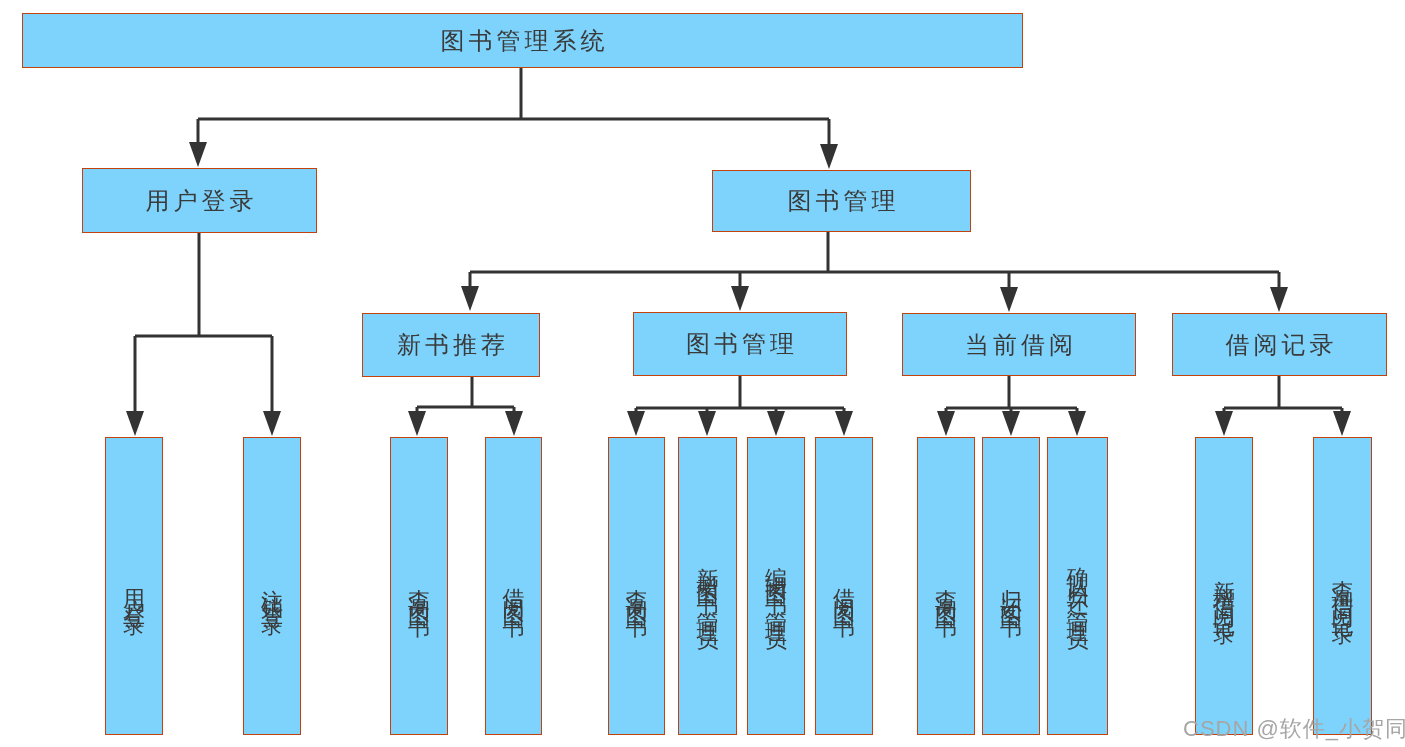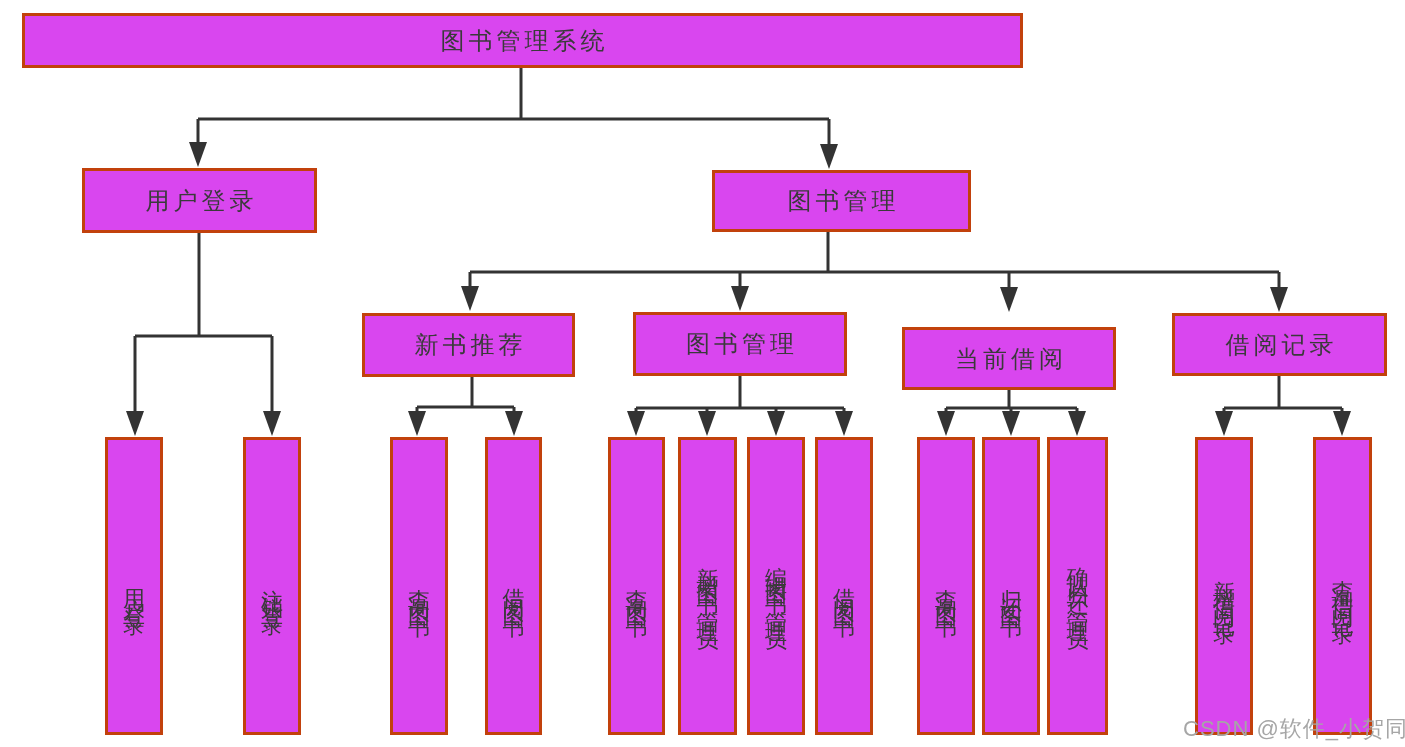--- a/index.html
+++ b/index.html
@@ -7,22 +7,22 @@
     position:relative;
     width:1405px;height:747px;
     background:#ffffff;
     font-family:"Liberation Sans", sans-serif;
     overflow:hidden;
   }
   svg.connectors{position:absolute;left:0;top:0;width:1405px;height:747px;z-index:1;}
   .node{
     position:absolute;
     box-sizing:border-box;
-    border:3px solid #c2410c;
-    background:#d946ef;
+    border:1px solid #c2410c;
+    background:#7dd3fc;
     display:flex;align-items:center;justify-content:center;
     color:#3a3a3a;
     z-index:2;
     text-align:center;
   }
   .hnode{font-size:24px;letter-spacing:4px;text-indent:4px;}
   .vnode{
     writing-mode:vertical-rl;
     text-orientation:mixed;
     font-size:22px;
@@ -98,23 +98,23 @@
       <polygon points="1224,436 1215,411 1233,411" fill="#333333"></polygon>
       <line x1="1342" y1="408" x2="1342" y2="416" stroke="#333333" stroke-width="3"></line>
       <polygon points="1342,436 1333,411 1351,411" fill="#333333"></polygon>
     </svg>
 
   <div class="node hnode" style="left:22px;top:13px;width:1001px;height:55px;">图书管理系统</div>
 
   <div class="node hnode" style="left:82px;top:168px;width:235px;height:65px;">用户登录</div>
   <div class="node hnode" style="left:712px;top:170px;width:259px;height:62px;">图书管理</div>
 
-  <div class="node hnode" style="left:362px;top:313px;width:213px;height:64px;">新书推荐</div>
+  <div class="node hnode" style="left:362px;top:313px;width:178px;height:64px;">新书推荐</div>
   <div class="node hnode" style="left:633px;top:312px;width:214px;height:64px;">图书管理</div>
-  <div class="node hnode" style="left:902px;top:327px;width:214px;height:63px;">当前借阅</div>
+  <div class="node hnode" style="left:902px;top:313px;width:234px;height:63px;">当前借阅</div>
   <div class="node hnode" style="left:1172px;top:313px;width:215px;height:63px;">借阅记录</div>
 
   <div class="node vnode" style="left:105px;top:437px;width:58px;height:298px;">用户登录</div>
   <div class="node vnode" style="left:243px;top:437px;width:58px;height:298px;">注销登录</div>
 
   <div class="node vnode" style="left:390px;top:437px;width:58px;height:298px;">查询图书</div>
   <div class="node vnode" style="left:485px;top:437px;width:57px;height:298px;">借阅图书</div>
 
   <div class="node vnode" style="left:608px;top:437px;width:57px;height:298px;">查询图书</div>
   <div class="node vnode" style="left:678px;top:437px;width:59px;height:298px;">新增图书（管理员）</div>

